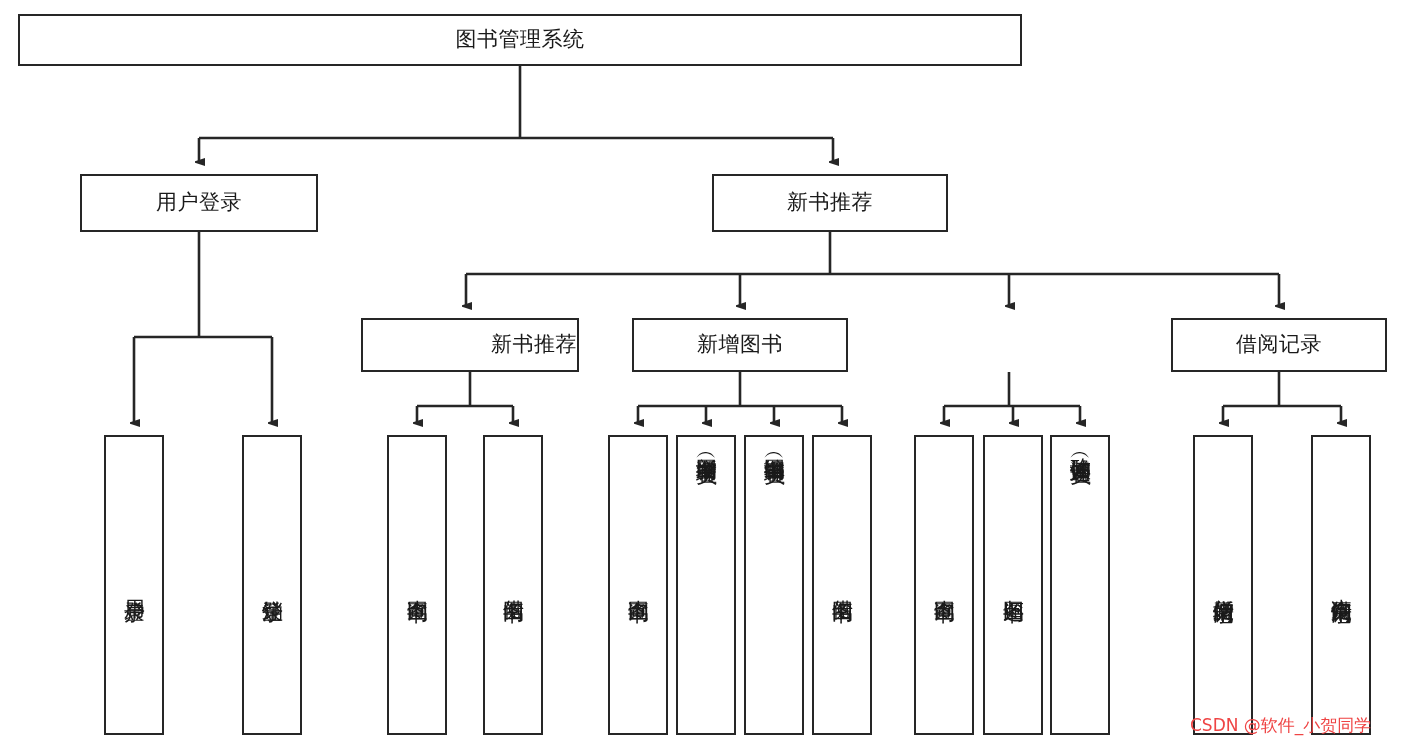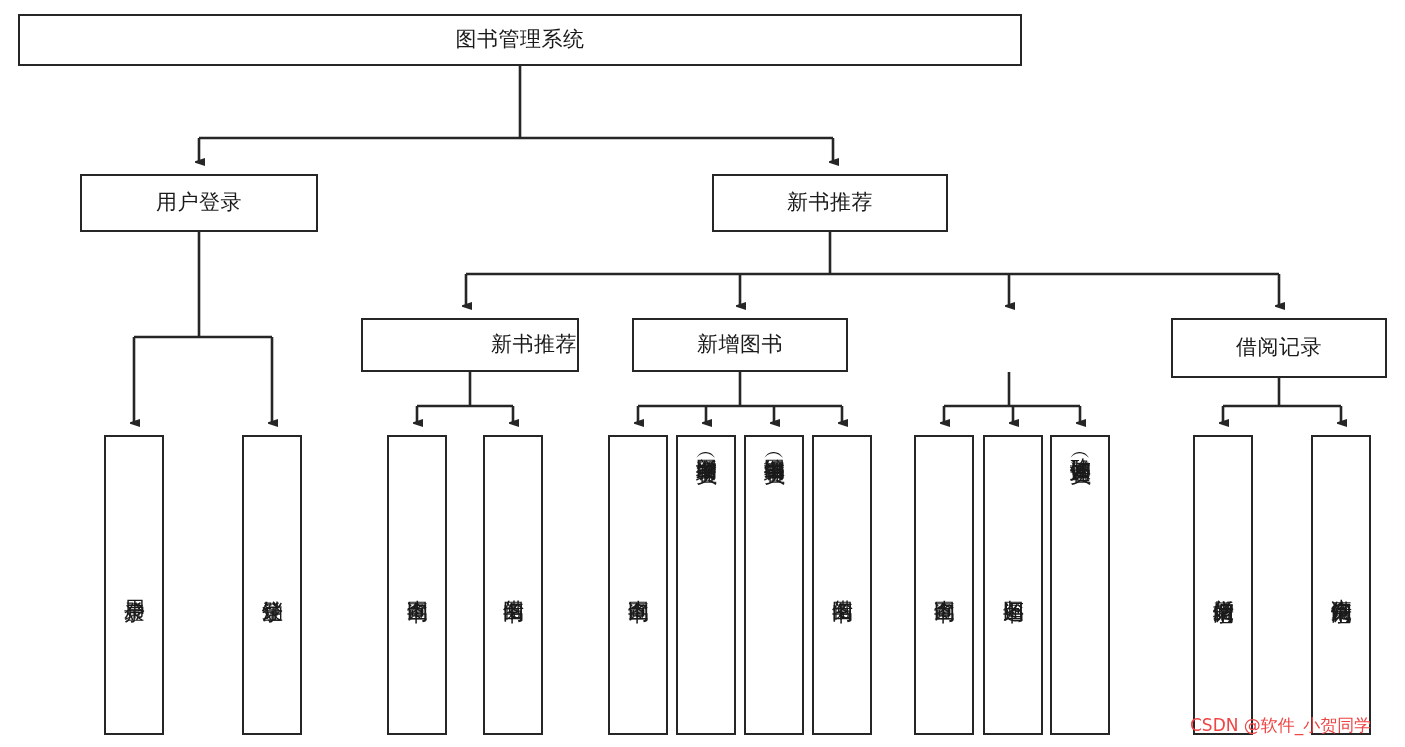--- a/index.html
+++ b/index.html
@@ -143,21 +143,21 @@
   <div class="node-box" style="left:712px; top:174px; width:236px; height:58px;">
     <span class="node-label-h">新书推荐</span>
   </div>
 
   <div class="node-box" style="left:361px; top:318px; width:218px; height:54px;justify-content:flex-end;">
     <span class="node-label-h">新书推荐</span>
   </div>
   <div class="node-box" style="left:632px; top:318px; width:216px; height:54px;">
     <span class="node-label-h">新增图书</span>
   </div>
-  <div class="node-box" style="left:1171px; top:318px; width:216px; height:60px;">
+  <div class="node-box" style="left:1171px; top:318px; width:216px; height:54px;">
     <span class="node-label-h">借阅记录</span>
   </div>
 
   <div class="node-box leaf-box center-text" style="left:104px; top:435px; width:60px; height:300px;">
     <span class="node-label-v">用户登录</span>
   </div>
   <div class="node-box leaf-box center-text" style="left:242px; top:435px; width:60px; height:300px;">
     <span class="node-label-v">注销登录</span>
   </div>
   <div class="node-box leaf-box center-text" style="left:387px; top:435px; width:60px; height:300px;">

